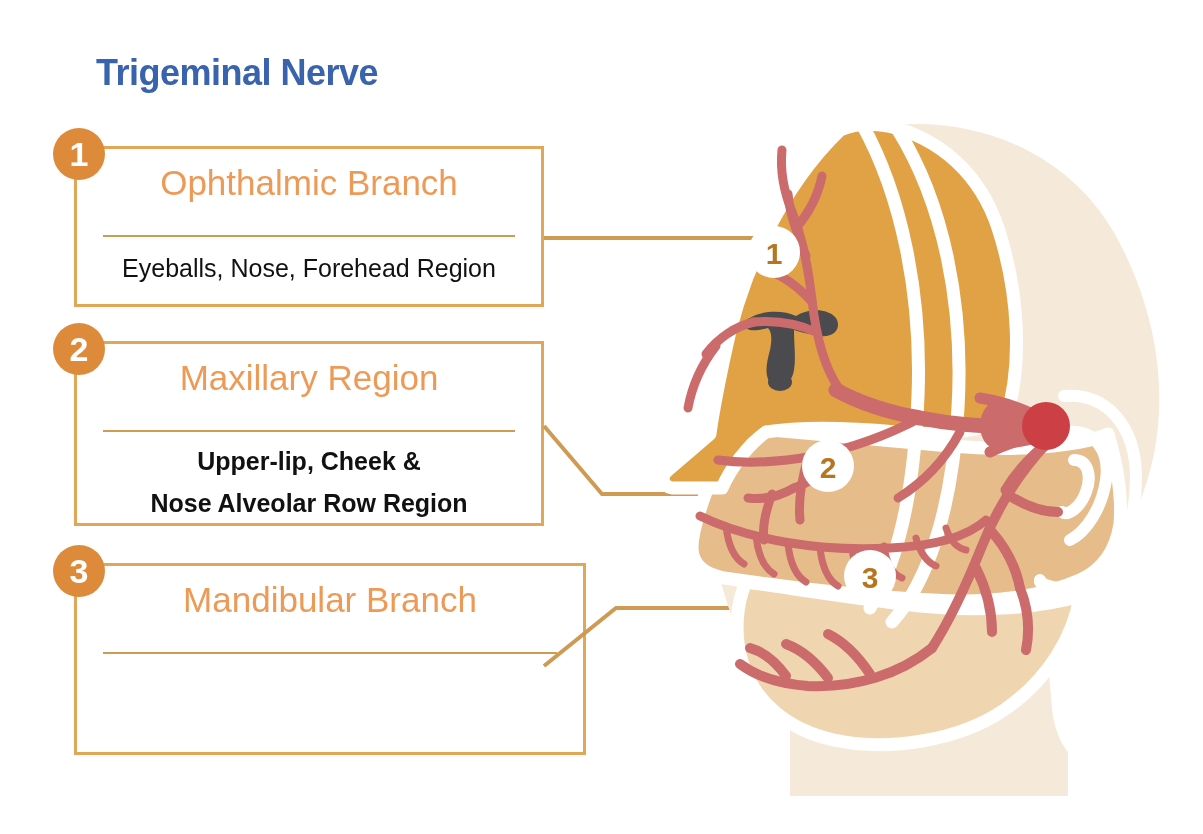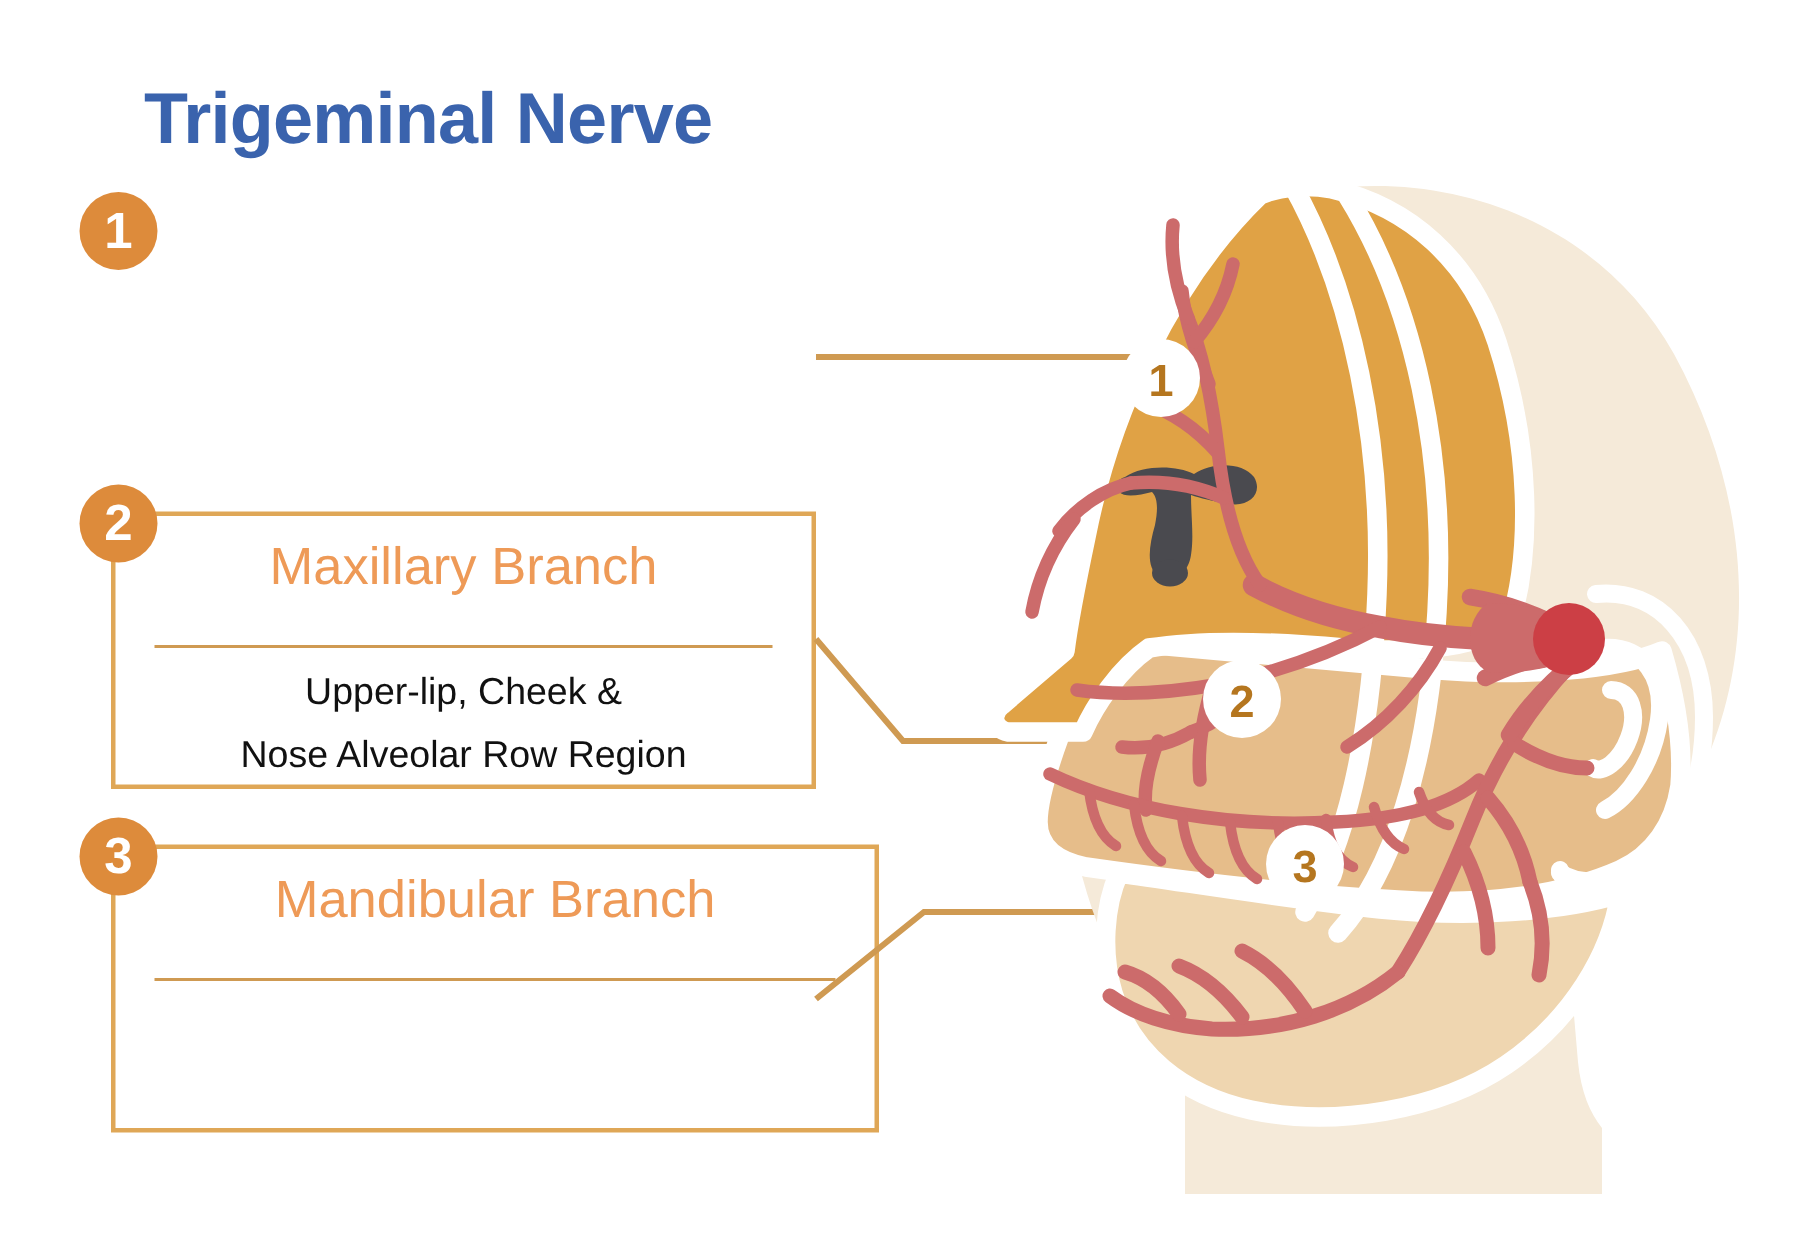--- a/index.html
+++ b/index.html
@@ -19,21 +19,21 @@
   #page-root {
     position: absolute;
     inset: 0;
   }
 
   
   #page-title {
     position: absolute;
     left: 96px;
     top: 52px;
-    font-size: 48px;
+    font-size: 36px;
     font-weight: bold;
     color: #3a63ad;
     letter-spacing: -0.5px;
     white-space: nowrap;
   }
 
   
   .info-box {
     position: absolute;
     box-sizing: border-box;
@@ -74,21 +74,21 @@
   .branch-desc {
     position: absolute;
     left: 8px;
     right: 8px;
     text-align: center;
     font-size: 25px;
     color: #111111;
     line-height: 42px;
   }
   .box-1 .branch-desc { top: 98px; }
-  .box-2 .branch-desc { top: 96px; }
+  .box-2 .branch-desc { top: 96px; font-weight: bold; }
   .box-3 .branch-desc { top: 96px; }
 
   
   .badge {
     position: absolute;
     width: 52px;
     height: 52px;
     border-radius: 50%;
     background: #dd8b3b;
     color: #ffffff;
@@ -113,24 +113,31 @@
   }
   #head-illustration svg { display: block; }
 </style>
 </head>
 <body>
 
 <div id="page-root">
 
   <div id="page-title">Trigeminal Nerve</div>
 
+  <div class="info-box box-1">
+    <div class="branch-title">Ophthalmic Branch</div>
+    <div class="branch-sep"></div>
+    <div class="branch-desc">
+      <div>Eyeballs, Nose, Forehead Region</div>
+    </div>
+  </div>
   <div class="badge badge-1">1</div>
 
   <div class="info-box box-2">
-    <div class="branch-title">Maxillary Branch</div>
+    <div class="branch-title">Maxillary Region</div>
     <div class="branch-sep"></div>
     <div class="branch-desc">
       <div>Upper-lip, Cheek &amp;</div>
       <div>Nose Alveolar Row Region</div>
     </div>
   </div>
   <div class="badge badge-2">2</div>
 
   <div class="info-box box-3">
     <div class="branch-title">Mandibular Branch</div>

